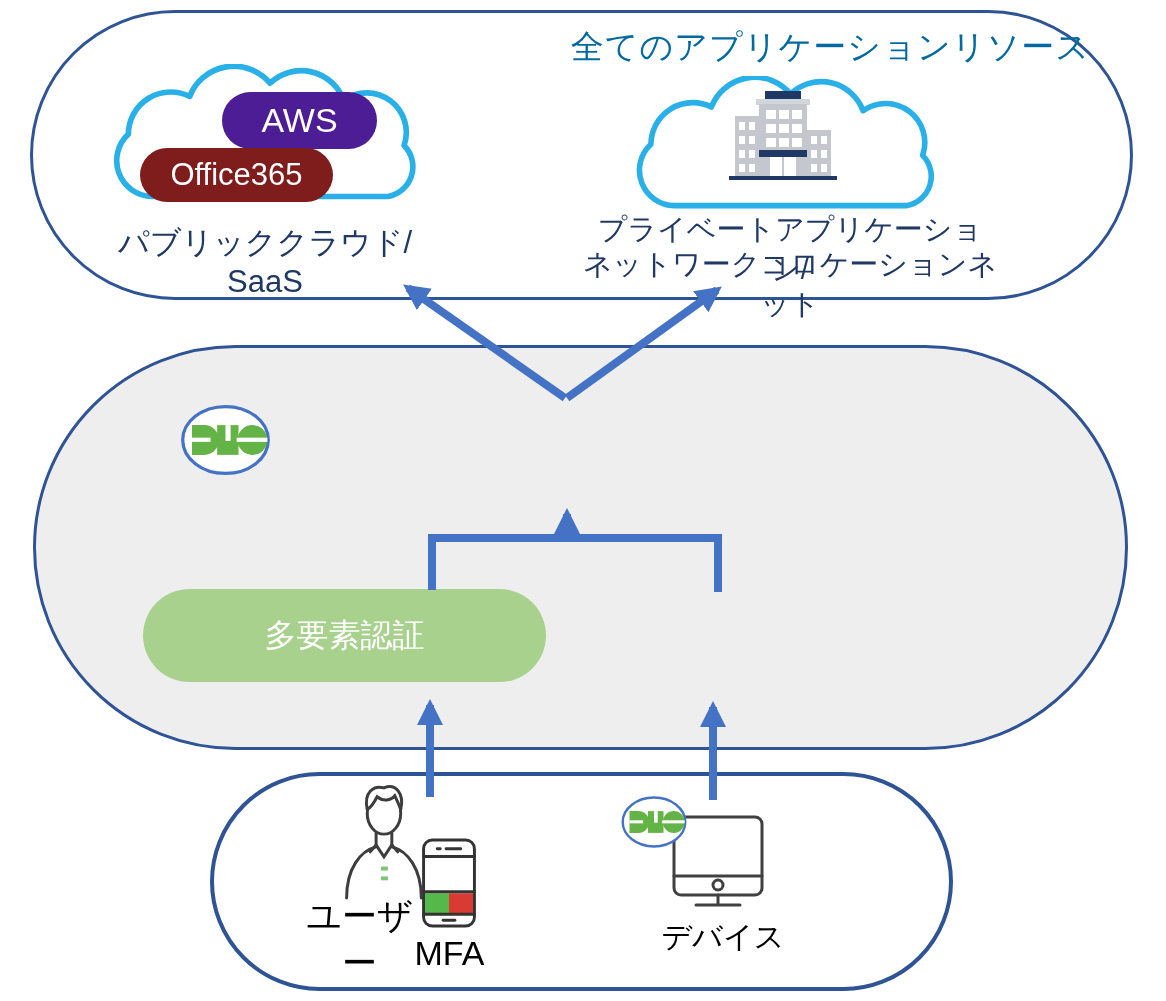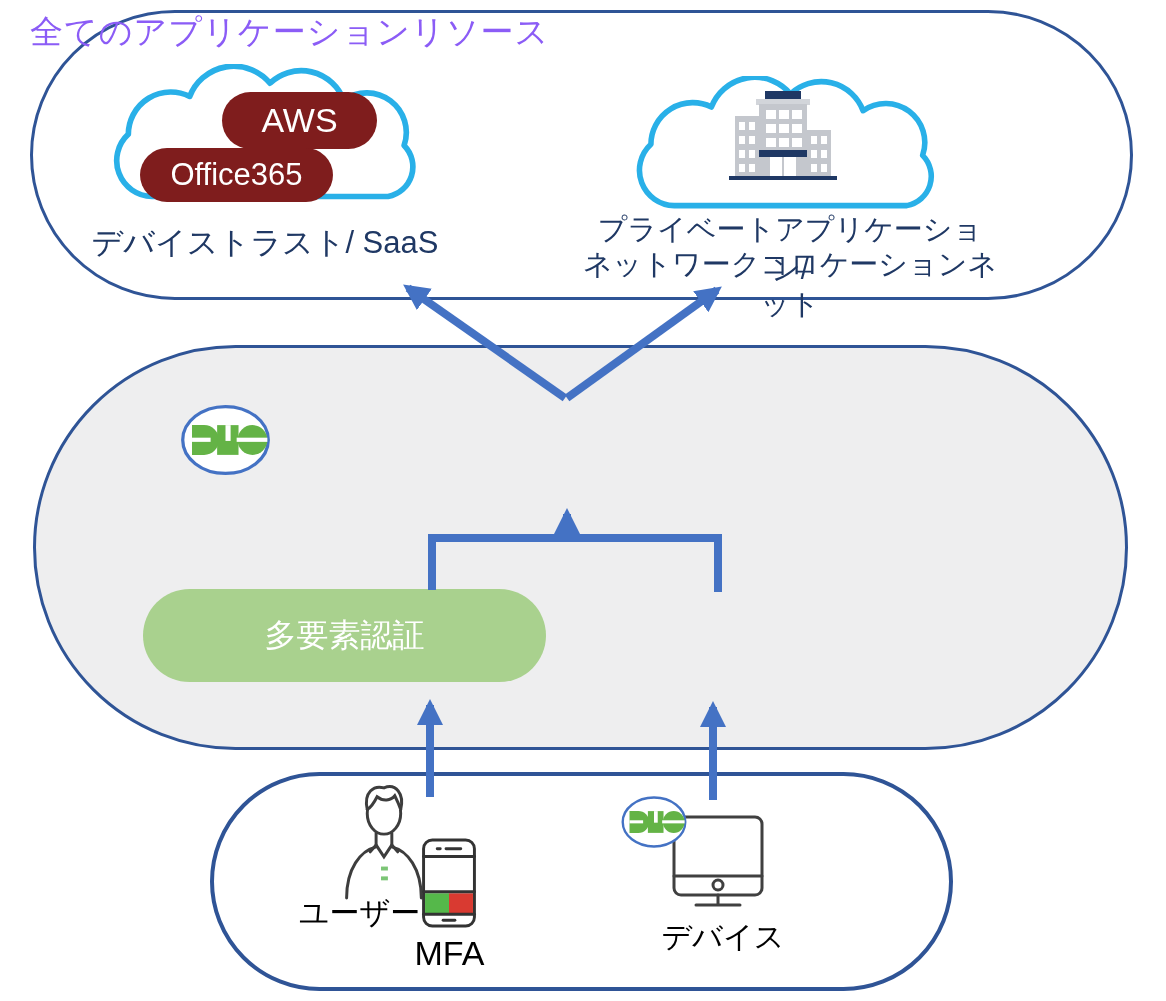--- a/index.html
+++ b/index.html
@@ -7,33 +7,33 @@
     position:relative;width:1166px;height:1001px;background:#ffffff;
     font-family:"Liberation Sans",sans-serif;overflow:hidden;
   }
   .abs{position:absolute;}
   
   .zone{position:absolute;border:3px solid #2f5496;background:#ffffff;box-sizing:border-box;}
   .zone-top{left:30px;top:10px;width:1103px;height:290px;border-radius:148px;}
   .zone-mid{left:33px;top:345px;width:1095px;height:405px;border-radius:203px;background:#eeeeef;}
   .zone-bottom{left:210px;top:772px;width:743px;height:219px;border-radius:110px;border-width:4px;}
   
-  .title{left:30px;top:10px;width:1060px;text-align:left;font-size:33px;color:#8b5cf6;letter-spacing:1px;}
+  .title{left:30px;top:25px;width:1060px;text-align:right;font-size:33px;color:#0369a1;letter-spacing:1px;}
   .caption-navy{color:#1f3864;text-align:center;}
   .cap-public{left:85px;top:222px;width:360px;font-size:31px;}
   .cap-priv1{left:595px;top:210px;width:390px;font-size:29px;}
   .cap-priv2{left:580px;top:245px;width:420px;font-size:29px;}
   .cap-black{color:#000000;text-align:center;}
-  .cap-user{left:292px;top:893px;width:135px;font-size:30px;}
+  .cap-user{left:292px;top:893px;width:135px;font-size:35px;}
   .cap-mfa{left:402px;top:934px;width:95px;font-size:34px;}
   .cap-device{left:658px;top:917px;width:130px;font-size:30px;}
   
   .pill{position:absolute;display:flex;align-items:center;justify-content:center;
         color:#ffffff;box-sizing:border-box;}
-  .pill-aws{left:222px;top:92px;width:155px;height:57px;border-radius:29px;background:#7f1d1d;font-size:34px;}
+  .pill-aws{left:222px;top:92px;width:155px;height:57px;border-radius:29px;background:#4c1d95;font-size:34px;}
   .pill-o365{left:140px;top:148px;width:193px;height:54px;border-radius:27px;background:#7f1d1d;font-size:31px;}
   .pill-green{background:#a9d18e;font-size:32px;border-radius:47px;}
   .pill-policy{left:340px;top:403px;width:491px;height:91px;}
   .pill-mfa{left:143px;top:589px;width:403px;height:93px;}
   .pill-dt{left:600px;top:590px;width:394px;height:93px;}
   
   .cloud-left{left:100px;top:64px;width:340px;height:146px;}
   .cloud-right{left:623px;top:76px;width:335px;height:142px;}
   .building{left:722px;top:88px;width:122px;height:94px;}
   .duo-mid{left:179px;top:402px;width:93px;height:76px;}
@@ -50,21 +50,21 @@
 <div id="canvas">
 
   <div class="zone zone-top"></div>
   <div class="abs title">全てのアプリケーションリソース</div>
 
   <svg class="abs cloud-left" viewBox="0 0 360 150">
     <path d="M55,138 A38,38 0 0 1 30,72 A45,45 0 0 1 95,32 A50,50 0 0 1 180,18 A48,48 0 0 1 258,36 A42,42 0 0 1 322,84 A32,32 0 0 1 305,138 Z" fill="#ffffff" stroke="#29b0e8" stroke-width="6" stroke-linejoin="round"></path>
   </svg>
   <div class="pill pill-aws">AWS</div>
   <div class="pill pill-o365">Office365</div>
-  <div class="abs caption-navy cap-public">デバイストラスト/  SaaS</div>
+  <div class="abs caption-navy cap-public">パブリッククラウド/  SaaS</div>
 
   <svg class="abs cloud-right" viewBox="0 0 360 150">
     <path d="M55,138 A38,38 0 0 1 30,72 A45,45 0 0 1 95,32 A50,50 0 0 1 180,18 A48,48 0 0 1 258,36 A42,42 0 0 1 322,84 A32,32 0 0 1 305,138 Z" fill="#ffffff" stroke="#29b0e8" stroke-width="6" stroke-linejoin="round"></path>
   </svg>
   <svg class="abs building" viewBox="0 0 120 94">
     <rect x="12" y="28" width="24" height="60" fill="#c4c7cd"></rect>
     <rect x="16" y="34" width="6" height="8" fill="#fff"></rect>
       <rect x="26" y="34" width="6" height="8" fill="#fff"></rect>
     <rect x="16" y="48" width="6" height="8" fill="#fff"></rect>
       <rect x="26" y="48" width="6" height="8" fill="#fff"></rect>

